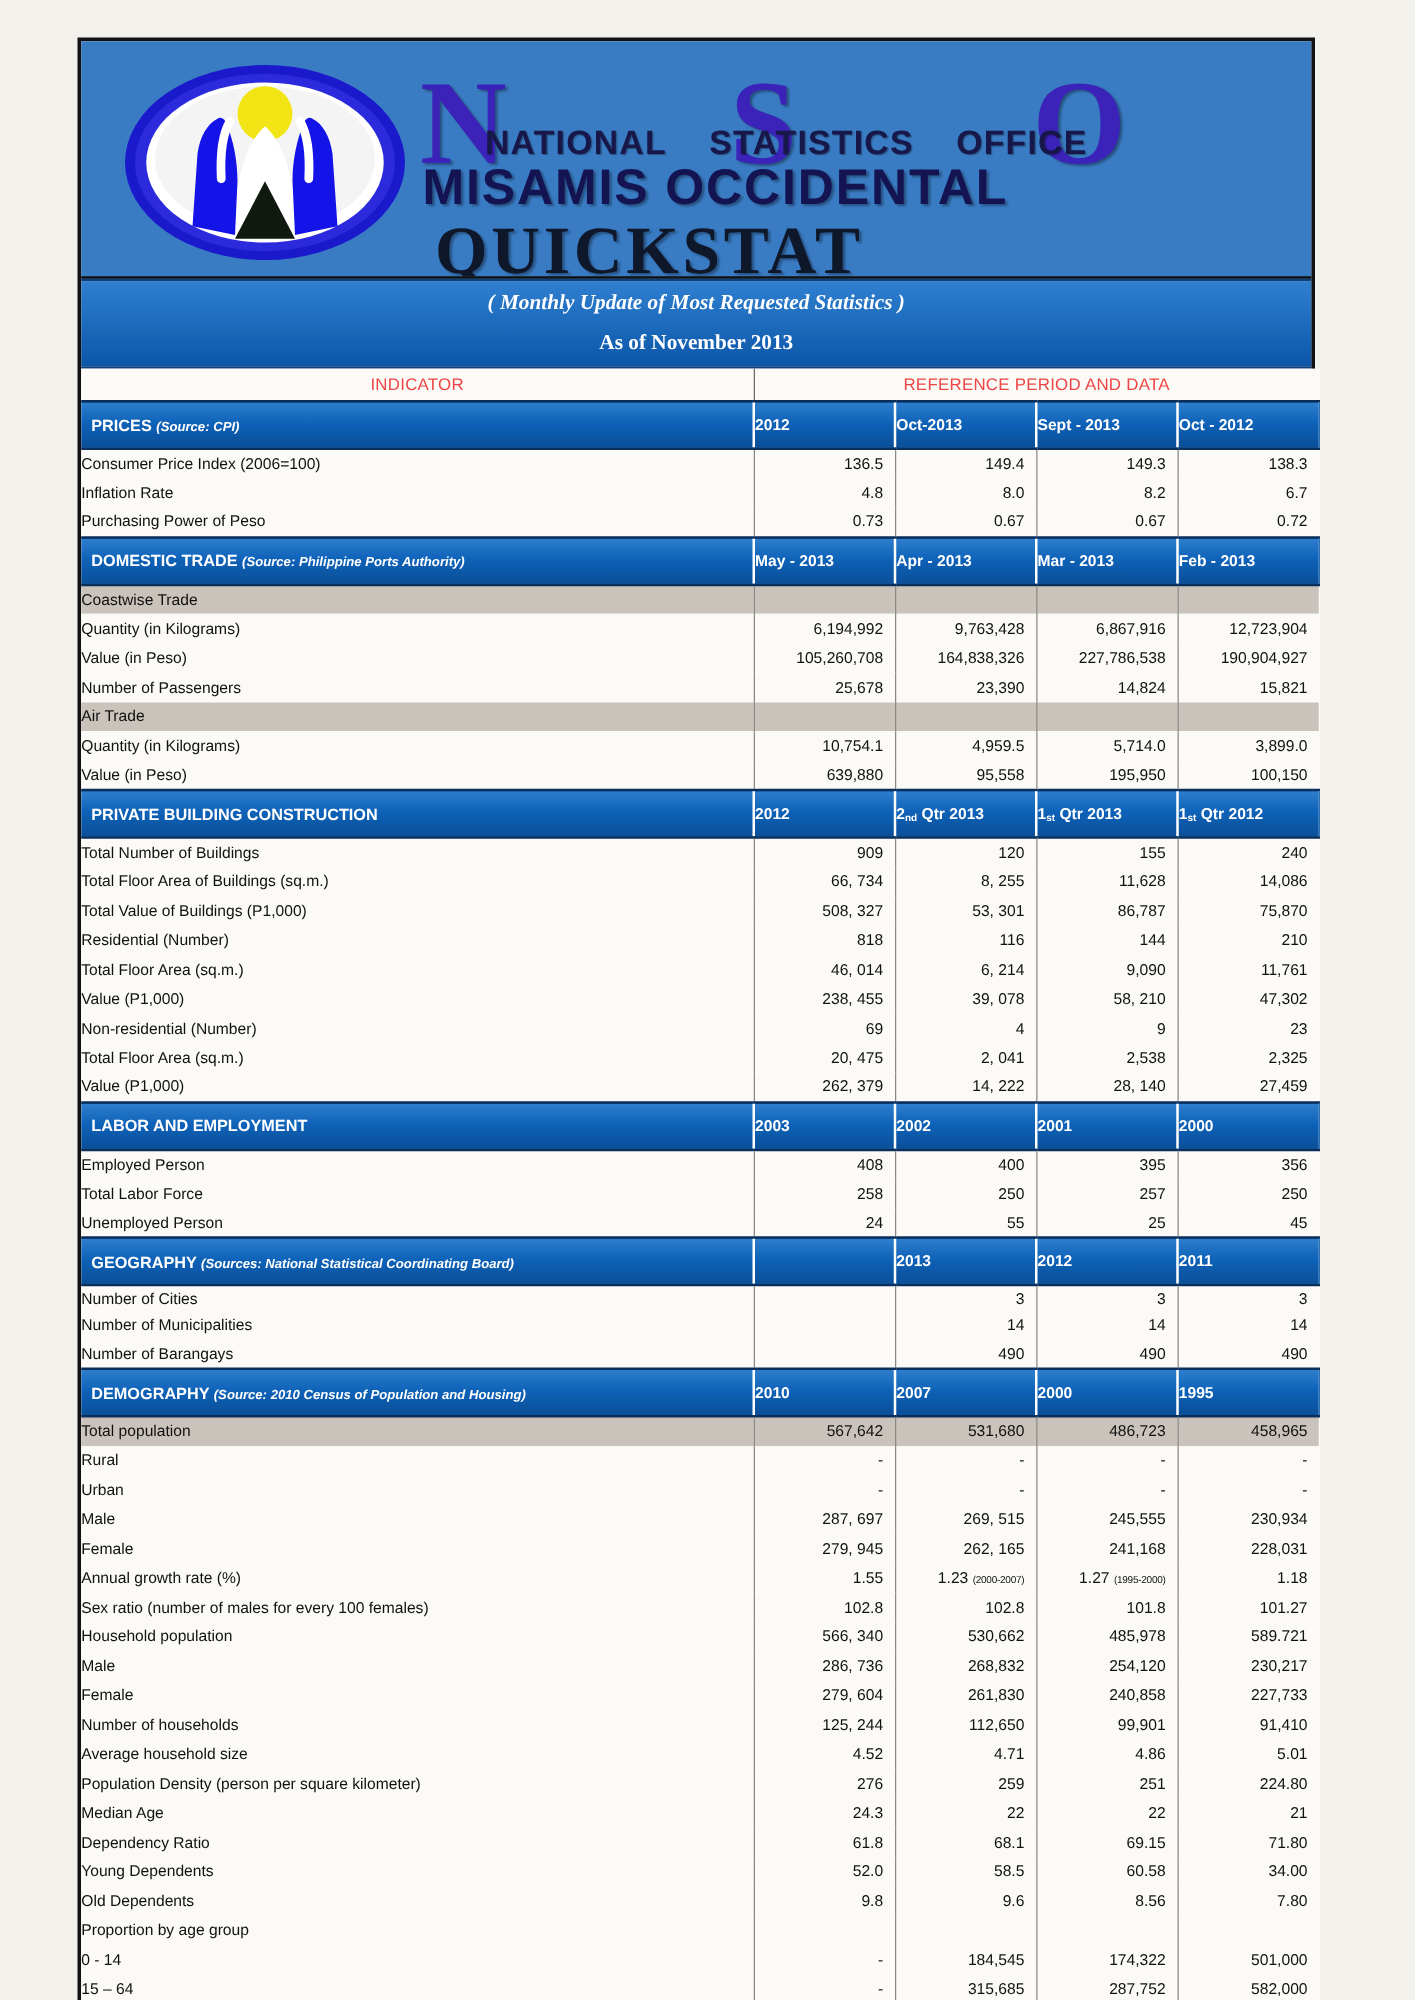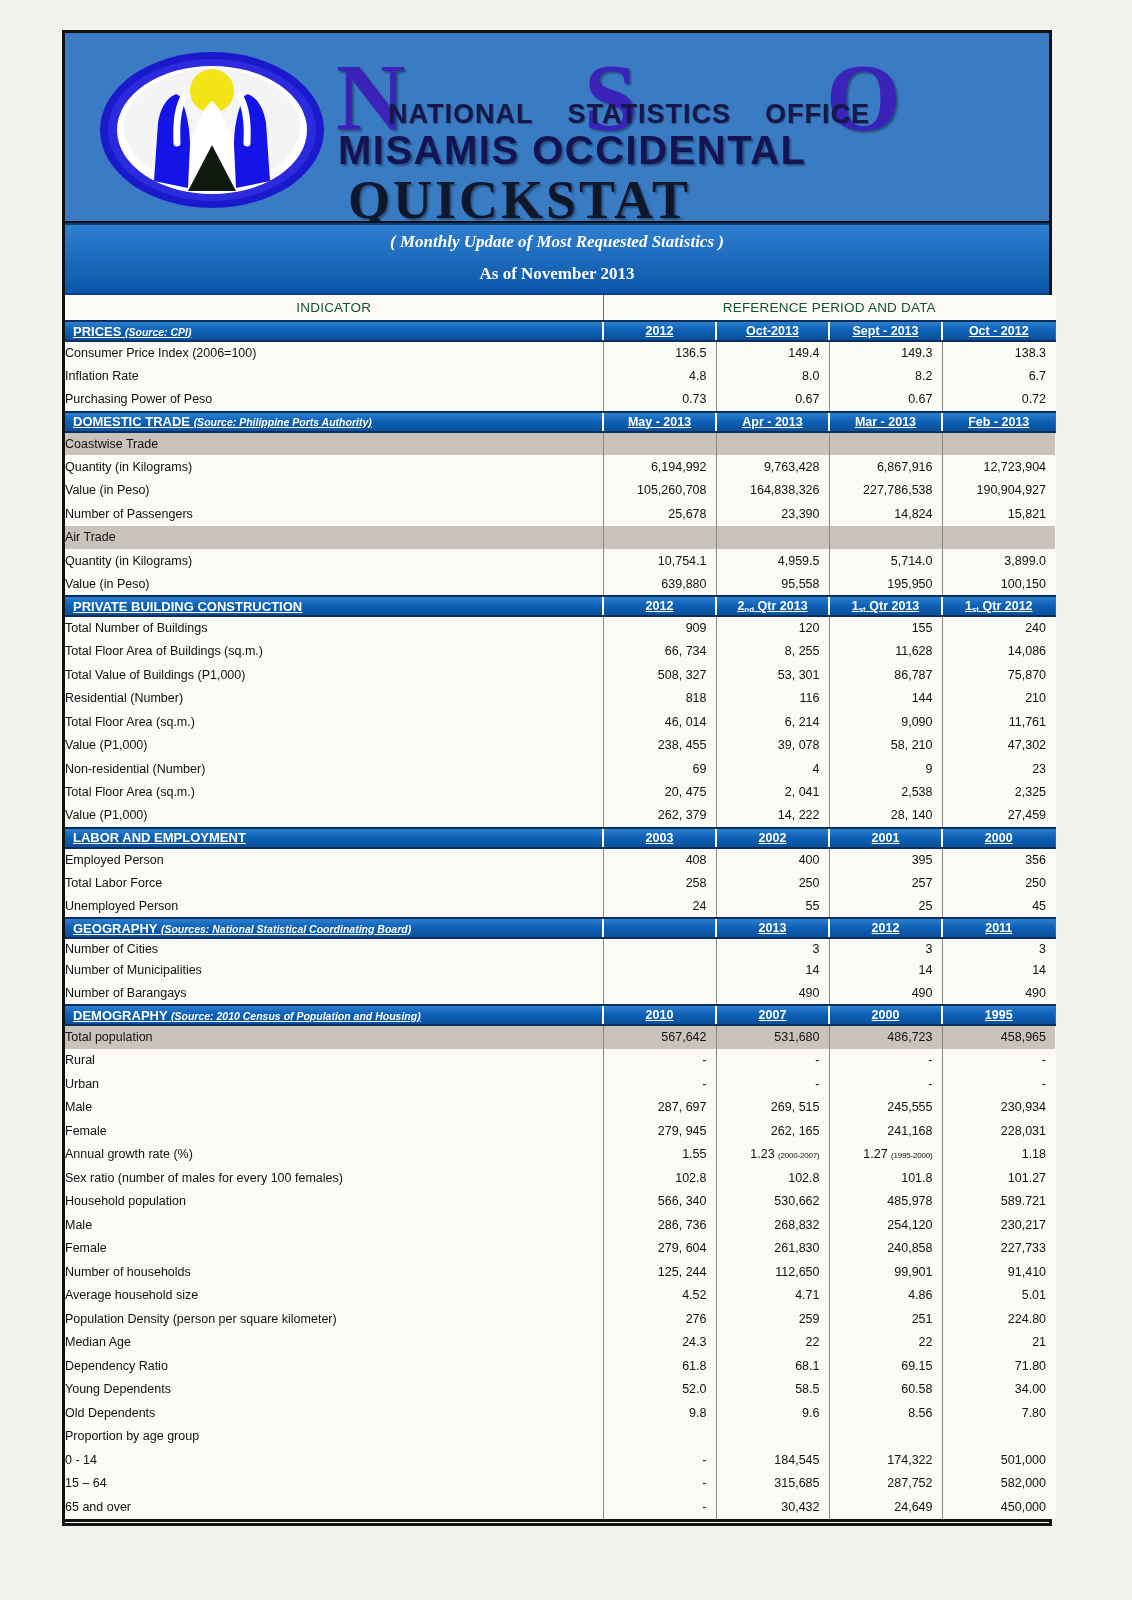--- a/index.html
+++ b/index.html
@@ -121,51 +121,50 @@
   table.qs col.c-ind  { width: 538px; }
   table.qs col.c-d    { width: 113px; }
 
   td, th { padding: 0; }
 
   .hdr-row td {
     background: #fbfaf6;
     text-align: center;
     font-size: 13.5px;
     font-weight: normal;
-    color: #14532d;
+    color: #ef4444;
     letter-spacing: .2px;
     height: 26px;
     border-bottom: 1px solid #6b6a66;
   }
   .hdr-row td.ind { border-right: 1px solid #6b6a66; }
 
   
   tr.sec > td {
     background: linear-gradient(#2e7ecd 0%, #0e62b8 45%, #0a4f99 100%);
     color: #ffffff;
-    height: 20px;
+    height: 38px;
     border-top: 2px solid #0a2f5c;
     border-bottom: 2px solid #0a2f5c;
     font-size: 13px;
     vertical-align: middle;
-    text-decoration: underline;
   }
   tr.sec > td.sec-title {
     padding-left: 8px;
     font-weight: bold;
     white-space: nowrap;
   }
   tr.sec > td.sec-title .src {
     font-weight: bold;
     font-size: 10.5px;
     font-style: normal;
   }
   tr.sec > td.sec-title .src i { font-style: italic; }
   tr.sec > td.per {
-    text-align: center;
+    text-align: left;
     font-weight: bold;
     font-size: 12.5px;
     border-left: 2px solid #ffffff;
     border-right: 1px solid #2b6fb5;
   }
   tr.sec > td.per sup.ord {
     font-size: 8px;
     vertical-align: baseline;
     position: relative;
     top: 2px;

